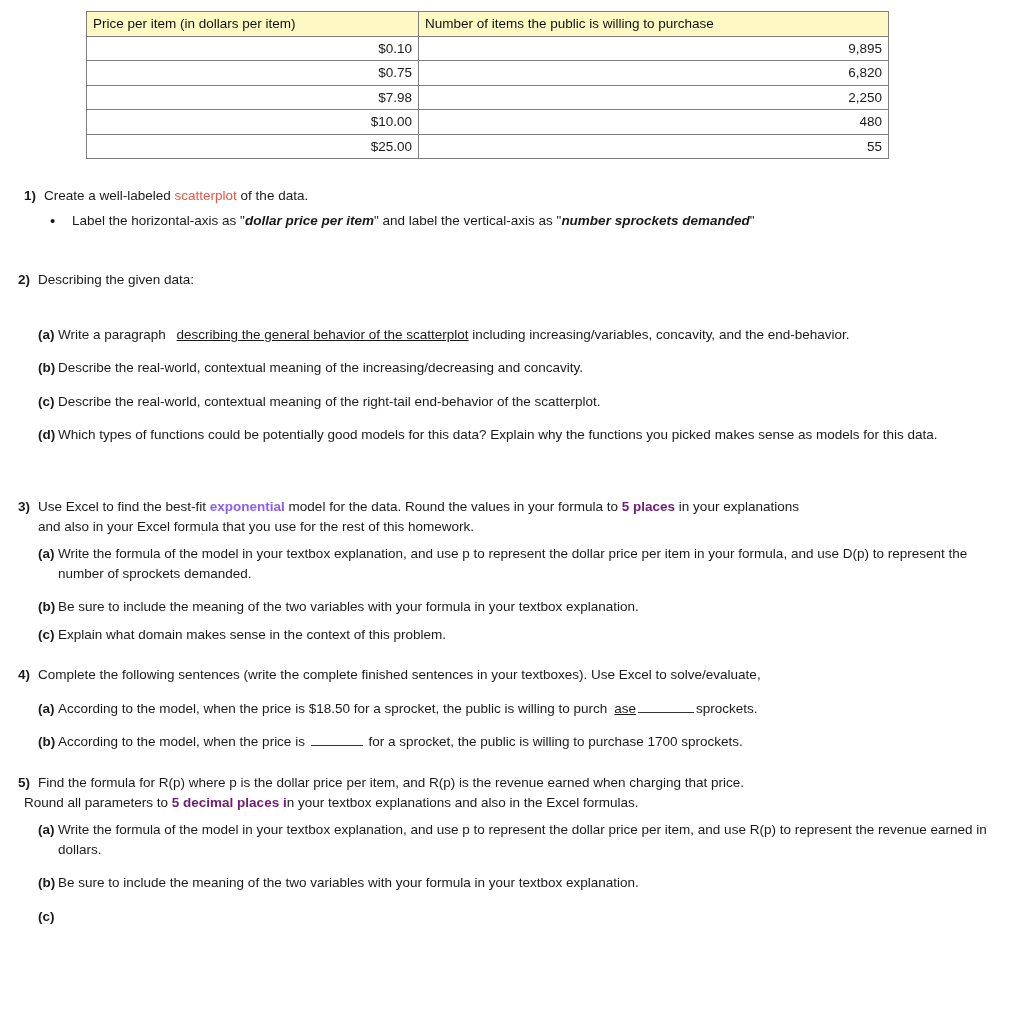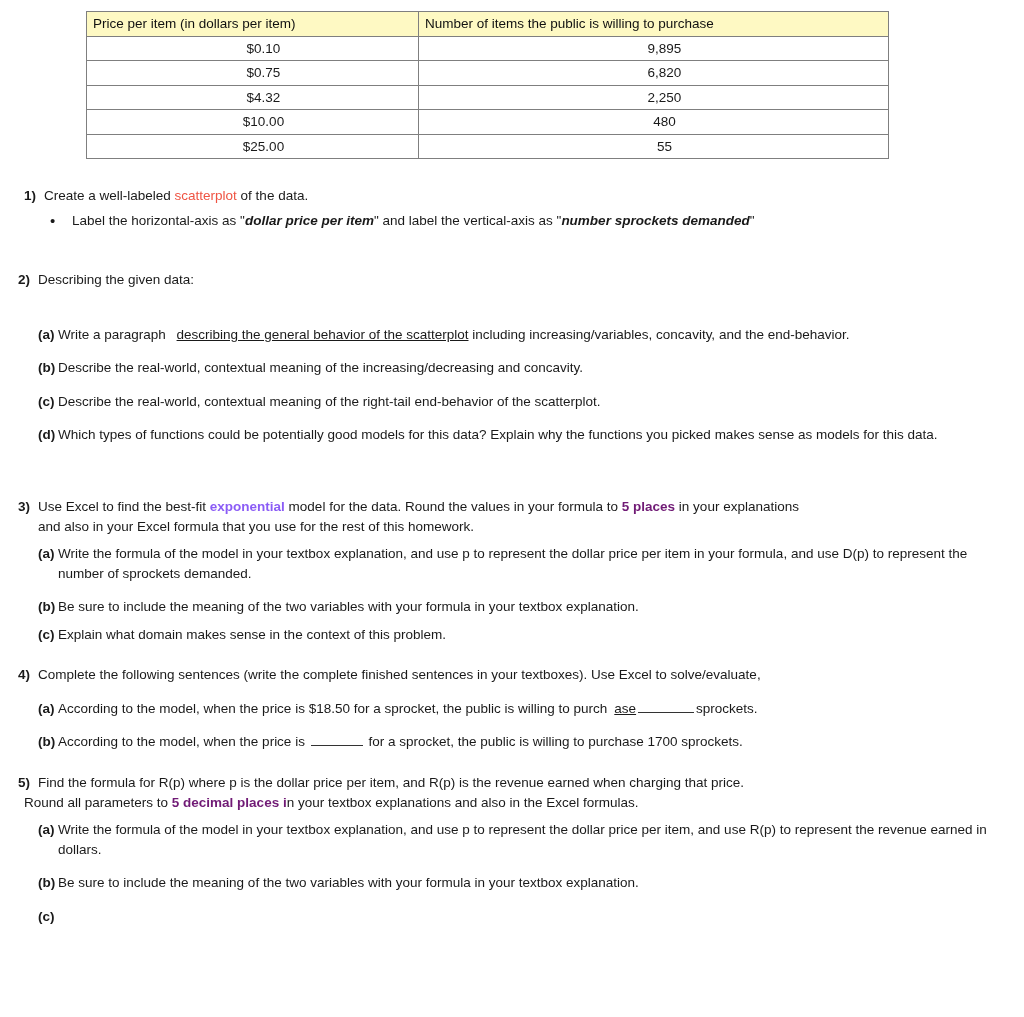--- a/index.html
+++ b/index.html
@@ -39,21 +39,21 @@
     height: 22px;
     box-sizing: border-box;
     font-weight: normal;
   }
   table.data-table thead th {
     background: #fef9c3;
     text-align: left;
     color: #111;
   }
   table.data-table td {
-    text-align: center;
+    text-align: right;
     background: #ffffff;
     padding-left: 28px;
   }
   col.col-price { width: 332px; }
 
   
   .content {
     position: absolute;
     left: 0;
     top: 186px;
@@ -143,21 +143,21 @@
     <tbody>
       <tr>
         <td>$0.10</td>
         <td>9,895</td>
       </tr>
       <tr>
         <td>$0.75</td>
         <td>6,820</td>
       </tr>
       <tr>
-        <td>$4.32</td>
+        <td>$7.98</td>
         <td>2,250</td>
       </tr>
       <tr>
         <td>$10.00</td>
         <td>480</td>
       </tr>
       <tr>
         <td>$25.00</td>
         <td>55</td>
       </tr>

